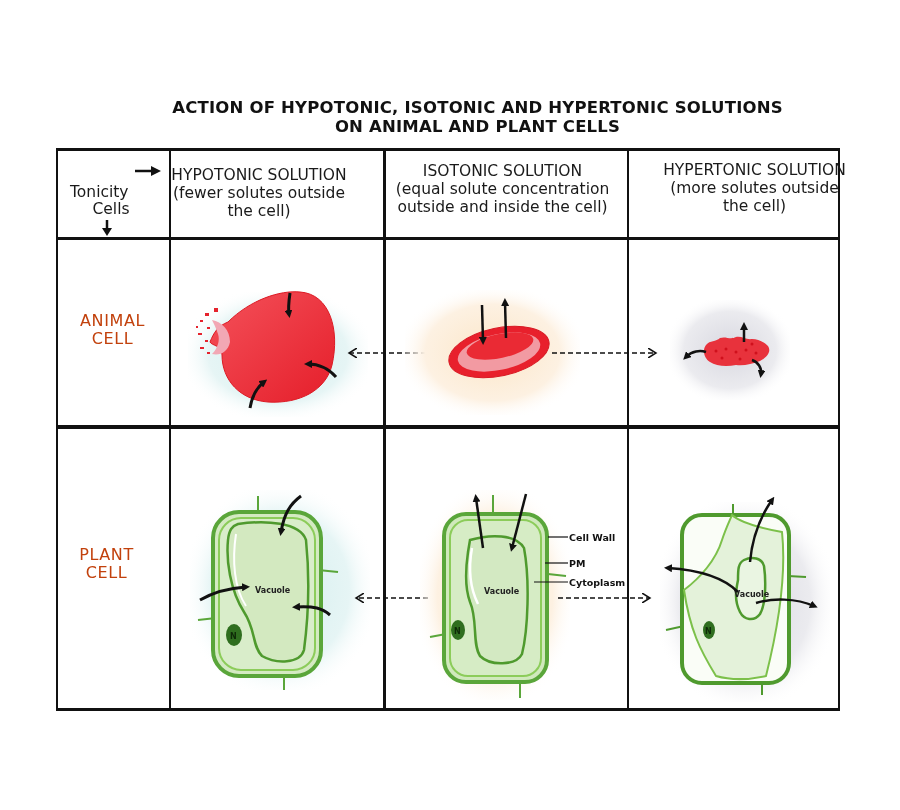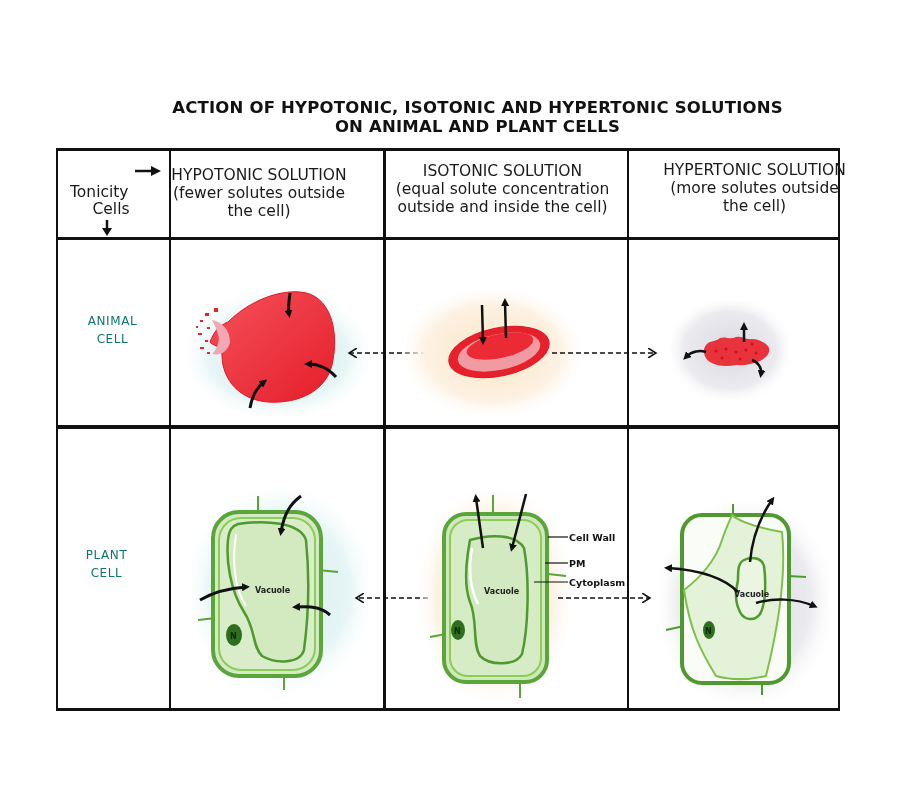--- a/index.html
+++ b/index.html
@@ -1,21 +1,21 @@
 <!DOCTYPE html>
 <html><head>
 <meta charset="utf-8">
 <style>
   html, body { margin:0; padding:0; background:#ffffff; }
   body { width:900px; height:810px; position:relative; overflow:hidden; font-family:"DejaVu Sans", sans-serif; color:#111; }
   .title { position:absolute; left:0; top:98px; width:955px; text-align:center; font-family:"DejaVu Sans", sans-serif; font-weight:bold; font-size:16.5px; line-height:19px; letter-spacing:0.2px; color:#111; }
   .grid-wrap { position:absolute; left:56px; top:148px; width:784px; height:563px; }
   .line { position:absolute; background:#111; }
   .cell-text { position:absolute; text-align:center; font-size:15.5px; line-height:18px; color:#1a1a1a; }
-  .row-label { position:absolute; text-align:center; font-size:12px; line-height:18px; letter-spacing:0.6px; color:#0f766e; }
+  .row-label { position:absolute; text-align:center; font-size:16px; line-height:18px; letter-spacing:0.6px; color:#c2410c; }
   .label-small { font-size:9.5px; font-weight:bold; fill:#111; font-family:"DejaVu Sans", sans-serif; }
   .vac-label { font-size:8px; font-weight:bold; fill:#222; font-family:"DejaVu Sans", sans-serif; }
   svg { position:absolute; overflow:visible; }
 </style>
 </head>
 <body>
 
 <div class="title">
   <div>ACTION OF HYPOTONIC, ISOTONIC AND HYPERTONIC SOLUTIONS</div>
   <div>ON ANIMAL AND PLANT CELLS</div>

